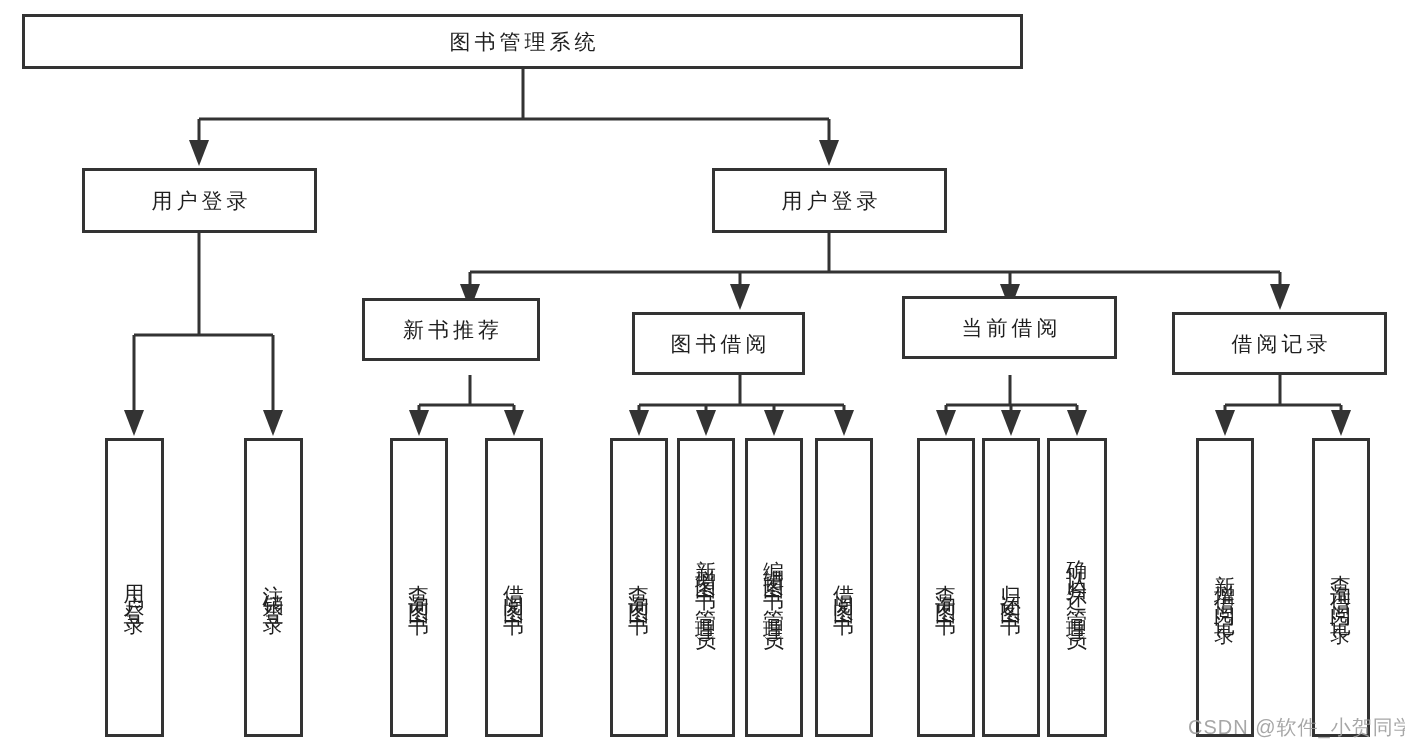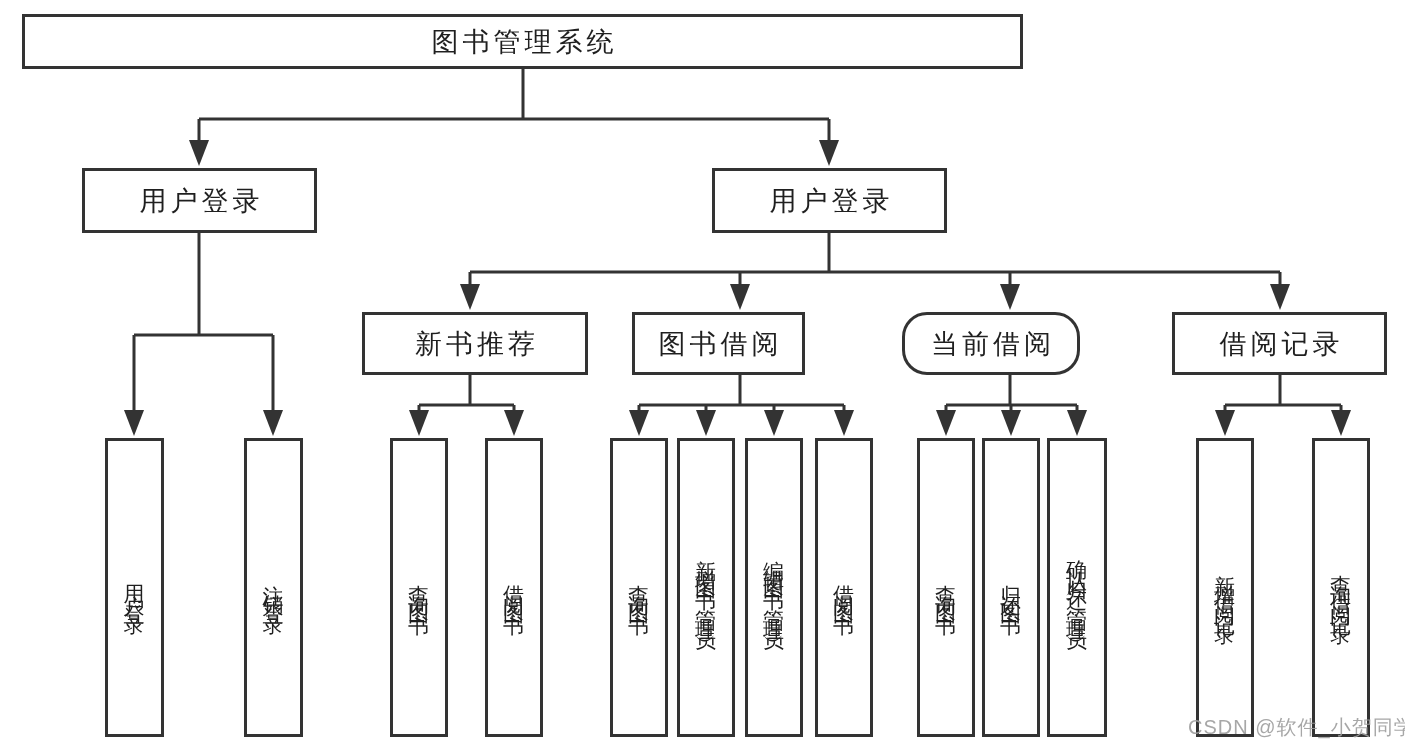--- a/index.html
+++ b/index.html
@@ -18,21 +18,21 @@
   }
   .box {
     position: absolute;
     box-sizing: border-box;
     background: #ffffff;
     border: 3px solid #333333;
     display: flex;
     align-items: center;
     justify-content: center;
     color: #1f1f1f;
-    font-size: 27px;
+    font-size: 21px;
     letter-spacing: 4px;
     text-indent: 4px; 
     white-space: nowrap;
   }
   .vbox {
     font-size: 21px;
     letter-spacing: 10px;
     text-indent: 0;
     writing-mode: vertical-rl;
     text-orientation: mixed;
@@ -93,27 +93,27 @@
     <span class="lbl">图书管理系统</span>
   </div>
 
   <div class="box" style="left:82px; top:168px; width:235px; height:65px;">
     <span class="lbl">用户登录</span>
   </div>
   <div class="box" style="left:712px; top:168px; width:235px; height:65px;">
     <span class="lbl">用户登录</span>
   </div>
 
-  <div class="box" style="left:362px; top:312px; width:226px; height:63px;">
+  <div class="box" style="left:362px; top:298px; width:178px; height:63px;">
     <span class="lbl">新书推荐</span>
   </div>
   <div class="box" style="left:632px; top:312px; width:173px; height:63px;">
     <span class="lbl">图书借阅</span>
   </div>
-  <div class="box" style="left:902px; top:312px; width:178px; height:63px;border-radius:25px;">
+  <div class="box" style="left:902px; top:296px; width:215px; height:63px;">
     <span class="lbl">当前借阅</span>
   </div>
   <div class="box" style="left:1172px; top:312px; width:215px; height:63px;">
     <span class="lbl">借阅记录</span>
   </div>
 
   <div class="box vbox" style="left:105px; top:438px; width:59px; height:299px;">
     <span class="lbl">用户登录</span>
   </div>
   <div class="box vbox" style="left:244px; top:438px; width:59px; height:299px;">

